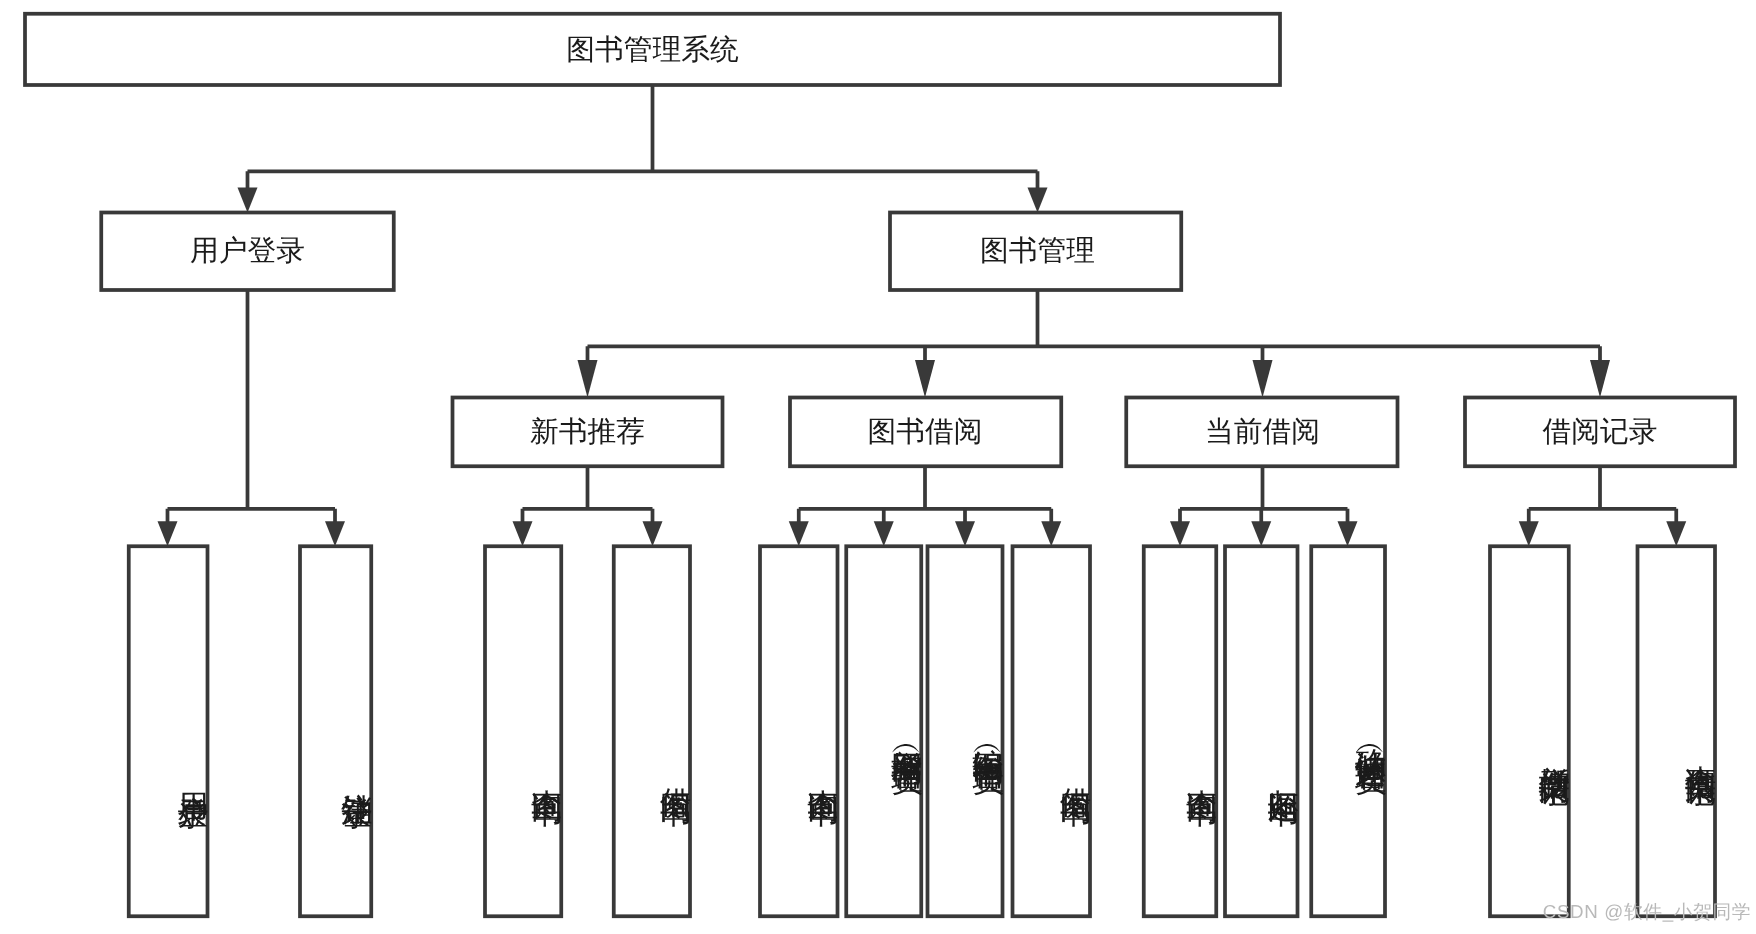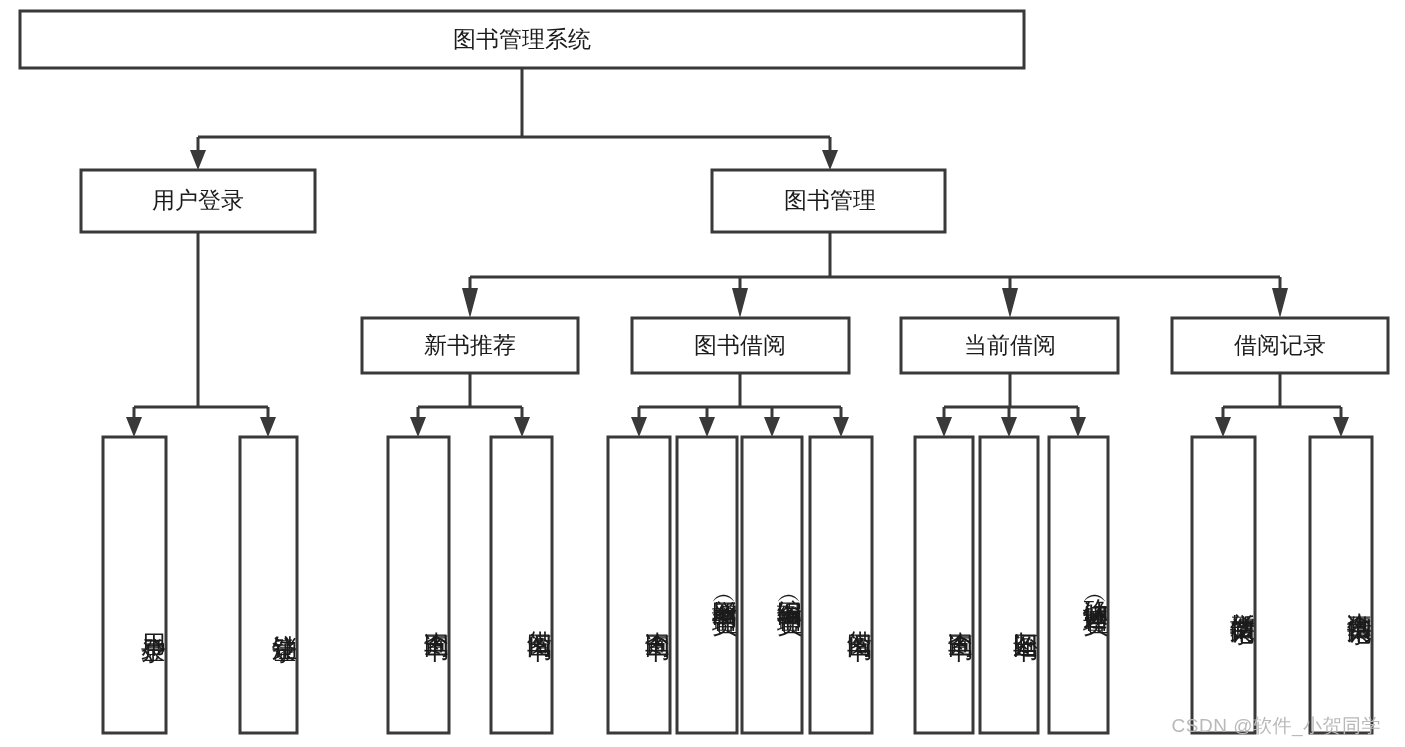--- a/index.html
+++ b/index.html
@@ -59,24 +59,24 @@
     letter-spacing: 2px;
     display: flex;
     align-items: flex-start;
     justify-content: center;
     white-space: pre-line;
     text-align: center;
     pointer-events: none;
   }
   .watermark {
     position: absolute;
-    right: 24px;
+    right: 4px;
     bottom: 8px;
     font-family: "Liberation Sans", "DejaVu Sans", sans-serif;
-    font-size: 19px;
+    font-size: 15px;
     color: #b9b9b9;
     white-space: nowrap;
     letter-spacing: 0.5px;
   }
 </style>
 </head>
 <body>
 
 <div id="diagram-root">
 

